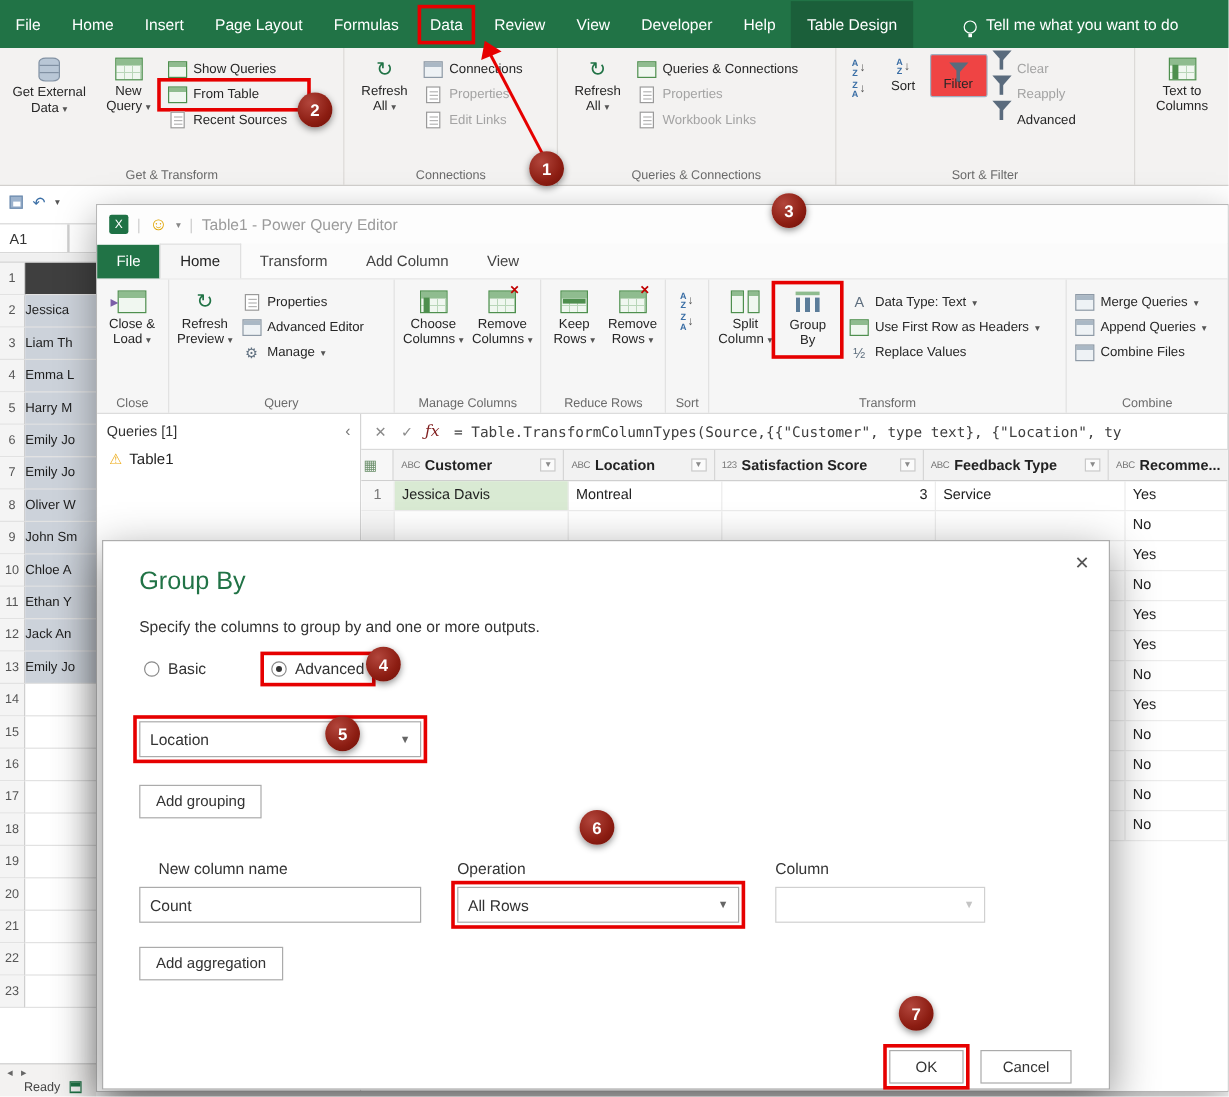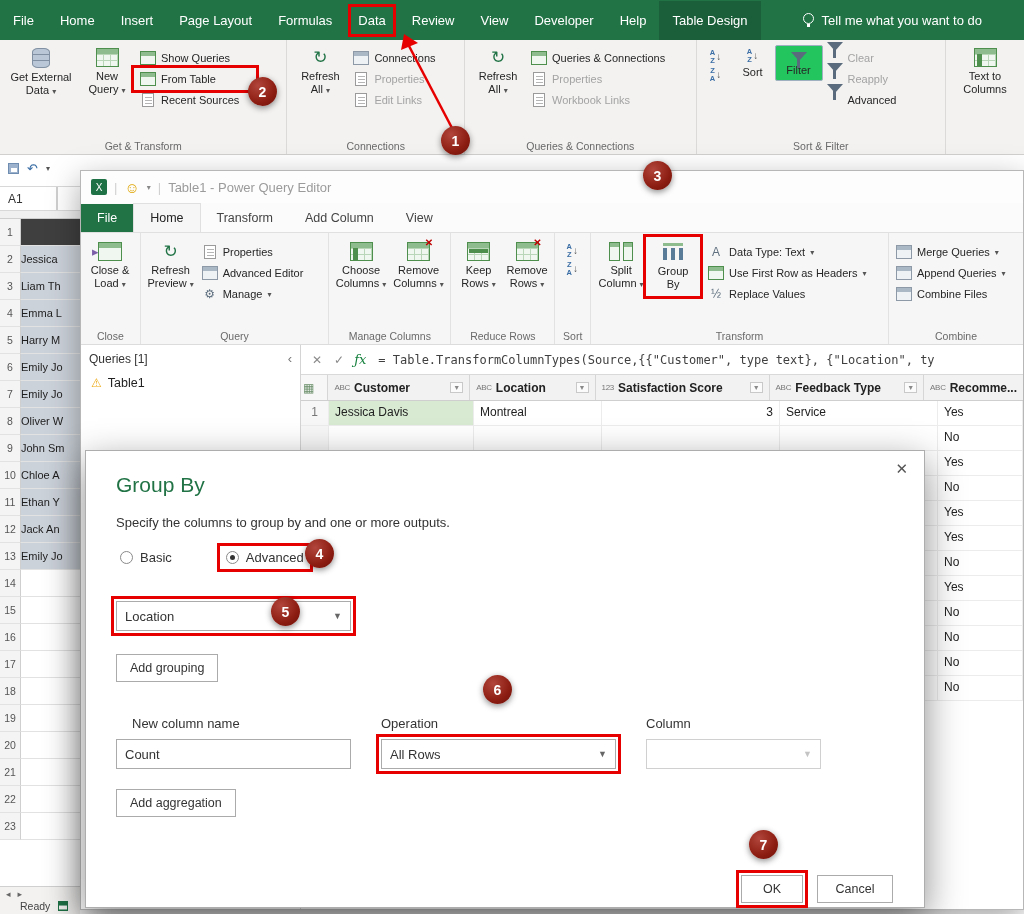--- a/index.html
+++ b/index.html
@@ -6,38 +6,38 @@
   *{box-sizing:border-box;cursor:default}
   .stage{position:relative;width:1024px;height:914px;overflow:hidden;background:#fff;
          font-family:"Liberation Sans",sans-serif;color:#222}
 
   
   .xl-tabs{position:absolute;left:0;top:0;width:100%;height:40px;background:#217346;
            display:flex;align-items:center;color:#fff;font-size:13px;z-index:2}
   .xtab{padding:12px 13px;white-space:nowrap}
   .xtab.ctx{background:#1b5f3a}
   .hl-data{outline:3px solid #e60000;outline-offset:-6px}
-  .tellme{margin-left:auto;display:flex;align-items:flex-start;gap:8px;padding-right:42px;font-size:13px}
+  .tellme{margin-left:auto;display:flex;align-items:flex-end;gap:8px;padding-right:42px;font-size:13px}
   .bulb{width:11px;height:11px;border:1.5px solid #fff;border-radius:50%;position:relative}
   .bulb::after{content:"";position:absolute;left:3px;top:10px;width:3px;height:3px;background:#fff}
 
   
   .xl-ribbon{position:absolute;left:0;top:40px;width:100%;height:115px;background:#f3f2f1;
              border-bottom:1px solid #d2d0ce;display:flex;z-index:2}
   .xgroup{position:relative;border-right:1px solid #dcdad8;display:flex;align-items:flex-start;
           padding:5px 4px 18px 4px}
   .glabel{position:absolute;bottom:2px;left:0;right:0;text-align:center;font-size:10.5px;color:#6a6a6a;white-space:nowrap}
   .bigbtn{display:flex;flex-direction:column;align-items:center;text-align:center;font-size:11px;
           color:#262626;padding:3px 3px;line-height:1.2}
   .bigbtn .blbl{max-width:62px;margin-top:3px}
   .stackcol{display:flex;flex-direction:column;gap:3px;padding-top:4px}
   .smbtn{display:flex;align-items:center;gap:5px;font-size:11px;color:#262626;padding:2px 4px;white-space:nowrap}
   .smbtn.dis{color:#a3a3a3}
   .caret{font-size:8px;color:#555}
-  .pressed{background:#22c55e;border:1px solid #9fb0c1;border-radius:2px}
+  .pressed{background:#ef4444;border:1px solid #9fb0c1;border-radius:2px}
   .redbox{outline:3px solid #e60000;outline-offset:2px}
 
   
   .i-tbl{width:23px;height:19px;border:1px solid #4e8f4e;background:
      linear-gradient(#8fbc8f 0 5px,rgba(0,0,0,0) 5px),
      repeating-linear-gradient(to right,rgba(0,0,0,0) 0 6px,#b9d6b9 6px 7px),
      repeating-linear-gradient(to bottom,rgba(0,0,0,0) 0 5px,#b9d6b9 5px 6px);
      background-color:#f0f7f0;position:relative}
   .m-x::after{content:"\2715";position:absolute;right:-4px;top:-6px;color:#c00000;font-size:10px;font-weight:bold}
   .m-col::after{content:"";position:absolute;left:2px;top:5px;width:5px;height:12px;background:#4e8f4e}
@@ -110,21 +110,21 @@
   .pgroup{position:relative;border-right:1px solid #e2e2e2;padding:6px 3px 18px 3px;display:flex;align-items:flex-start}
   .pq-body{flex:1;display:flex;min-height:0}
   .pq-queries{width:220px;border-right:1px solid #d4d4d4;background:#fff;font-size:12px}
   .pqq-head{display:flex;justify-content:space-between;align-items:center;padding:6px 8px;color:#333}
   .pqq-chev{color:#777;font-size:13px}
   .pqq-item{display:flex;gap:6px;align-items:center;padding:4px 8px 4px 10px;font-size:12.5px;color:#222}
   .warn{color:#eda912;font-size:12px}
   .pq-main{flex:1;display:flex;flex-direction:column;min-width:0}
   .fbar{height:30px;display:flex;align-items:center;border-bottom:1px solid #d9d9d9;gap:2px;padding-left:6px}
   .fbtn{color:#8a8a8a;font-size:12px;padding:0 5px}
-  .fx{font-style:italic;font-family:"DejaVu Serif",serif;font-size:13px;color:#15803d;padding:0 10px 0 3px}
+  .fx{font-style:italic;font-family:"DejaVu Serif",serif;font-size:13px;color:#7f1d1d;padding:0 10px 0 3px}
   .fml{font-family:"DejaVu Sans Mono","Liberation Mono",monospace;font-size:12px;color:#404040;
        white-space:nowrap;overflow:hidden;flex:1}
   .grid{flex:1;overflow:hidden;font-size:12px;background:#fff}
   .ghead{display:flex;height:26px;background:#f2f2f2;border-bottom:1px solid #cfcfcf;font-weight:bold;color:#222}
   .gh{display:flex;align-items:center;gap:4px;padding:0 6px;border-right:1px solid #d6d6d6}
   .ttag{font-size:8px;color:#777;font-weight:normal;letter-spacing:-.3px}
   .fdrop{margin-left:auto;font-size:7px;color:#8a8a8a;border:1px solid #c9c9c9;padding:1px 2px;background:#fbfbfb;line-height:1}
   .cornerglyph{font-size:12px;color:#6a8f6a;font-weight:normal}
   .grow{display:flex;height:25px;border-bottom:1px solid #ececec;color:#222}
   .gc{padding:4px 6px;border-right:1px solid #ececec;white-space:nowrap;overflow:hidden}

